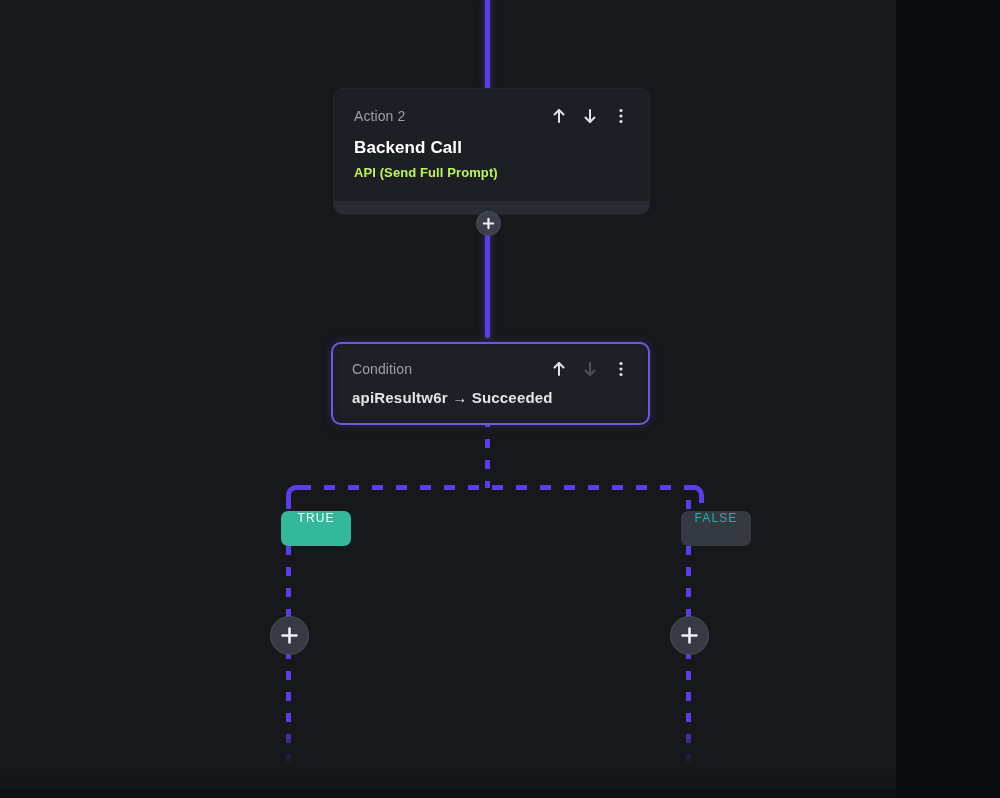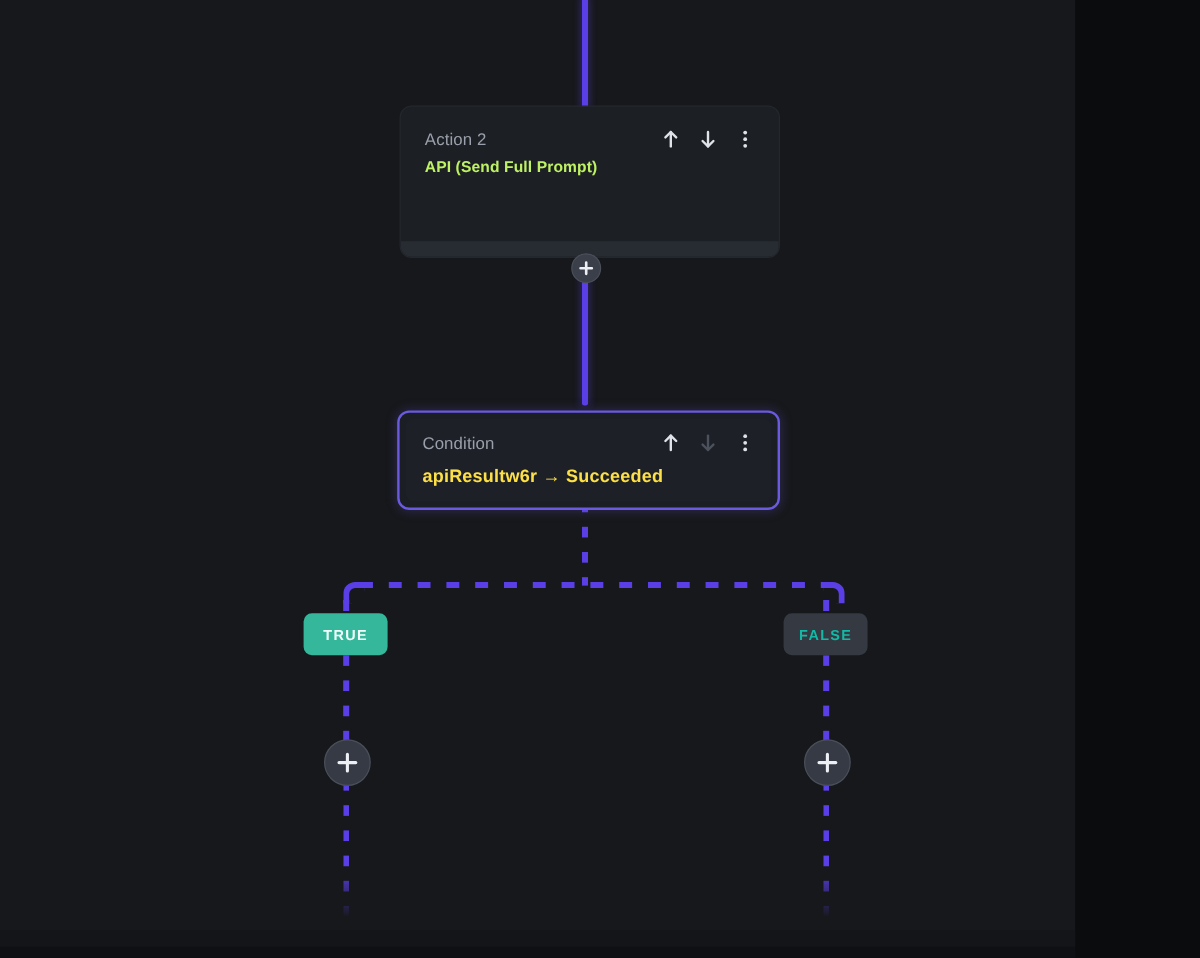--- a/index.html
+++ b/index.html
@@ -170,21 +170,21 @@
     bottom: 5px;
     background: #1d2027;
     border-radius: 7px;
     padding: 12px 14px 0 14px;
     box-sizing: border-box;
   }
   .cond-expr {
     margin-top: 12px;
     font-size: 15px;
     font-weight: bold;
-    color: #fde047;
+    color: #e5e5e5;
     letter-spacing: 0.2px;
   }
 
   
   .plus {
     position: absolute;
     border-radius: 50%;
     background: #3b3f49;
     border: 1px solid #4a4f5a;
     display: flex;
@@ -193,26 +193,26 @@
     color: #eceff3;
   }
   .plus.small { width: 23px; height: 23px; }
   .plus.big   { width: 37px; height: 37px; background: #363a44; }
   .plus svg { display: block; }
 
   
   .badge {
     position: absolute;
     display: flex;
-    align-items: center;
     justify-content: center;
     border-radius: 7px;
     font-size: 12px;
-    font-weight: bold;
+    font-weight: normal;
     letter-spacing: 1.1px;
+    margin-left: 28px;
   }
   .badge-true {
     left: 253px;
     top: 511px;
     width: 70px;
     height: 35px;
     background: #34b79a;
     color: #f2fffb;
   }
   .badge-false {
@@ -278,20 +278,21 @@
           </div>
           <div class="icon-btn">
             <svg width="4" height="16" viewBox="0 0 4 16">
               <circle cx="2" cy="2.5" r="1.6" fill="currentColor"></circle>
               <circle cx="2" cy="8" r="1.6" fill="currentColor"></circle>
               <circle cx="2" cy="13.5" r="1.6" fill="currentColor"></circle>
             </svg>
           </div>
         </div>
       </div>
+      <div class="node-title">Backend Call</div>
       <div class="node-sub">API (Send Full Prompt)</div>
     </div>
     <div class="node-footer"></div>
   </div>
 
   <div class="plus small" style="left:476px; top:211px;">
     <svg width="13" height="13" viewBox="0 0 13 13">
       <path d="M6.5 1.8 L6.5 11.2 M1.8 6.5 L11.2 6.5" stroke="currentColor" stroke-width="2.2" stroke-linecap="round"></path>
     </svg>
   </div>

